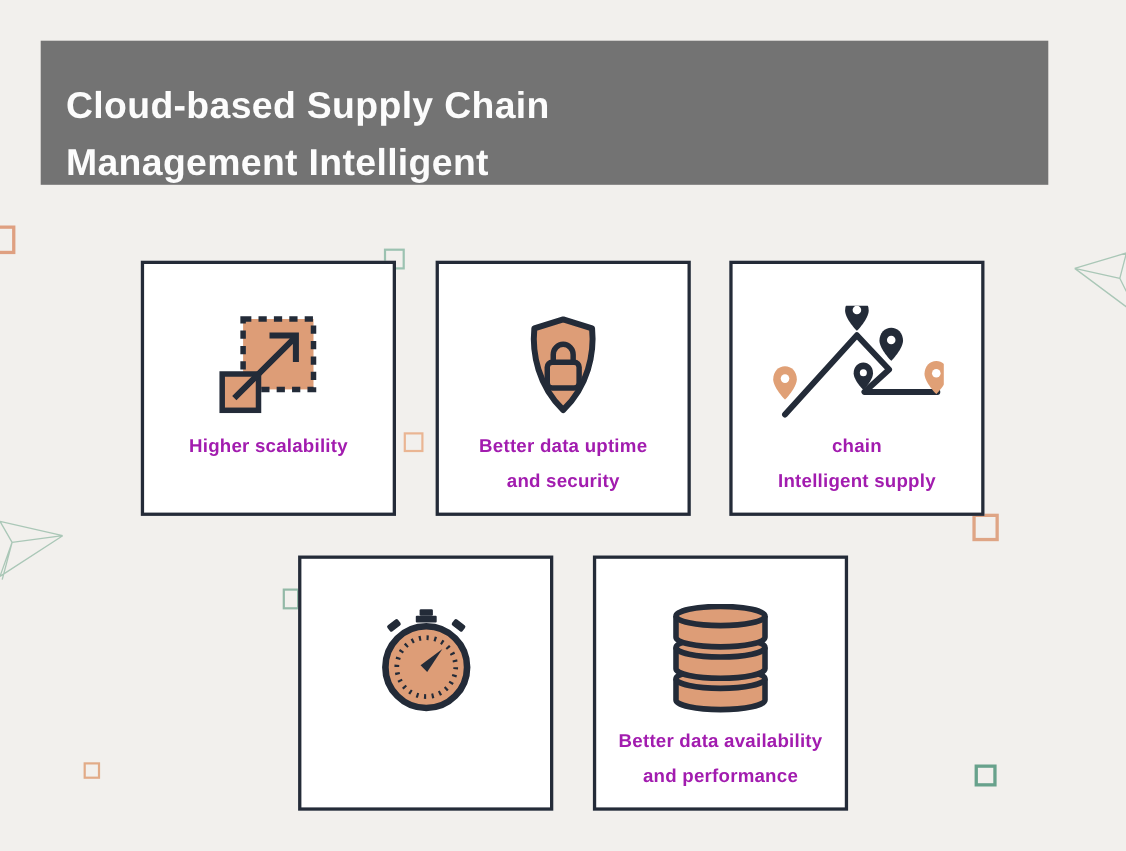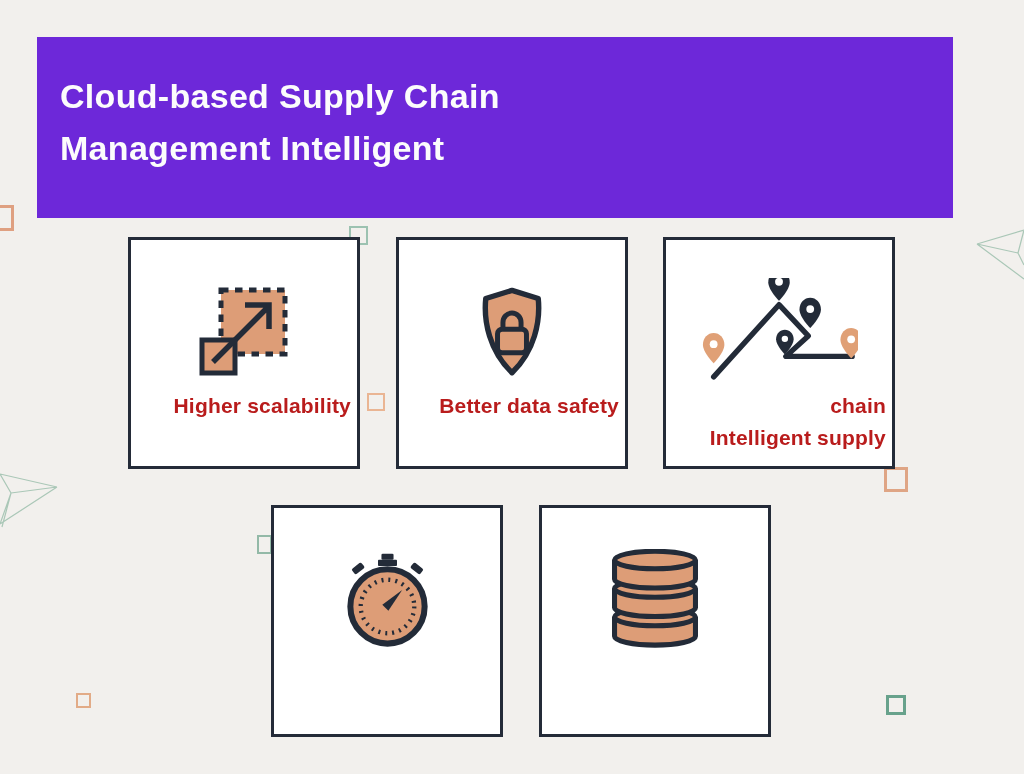--- a/index.html
+++ b/index.html
@@ -15,22 +15,22 @@
   .deco-square { position:absolute; z-index:1; background:transparent; }
   .sq-1 { left:-10px; top:205px; width:24px; height:26px; border:3px solid #dfa081; }
   .sq-2 { left:349px; top:226px; width:19px; height:19px; border:2.5px solid #9cc2b1; }
   .sq-3 { left:367px; top:393px; width:18px; height:18px; border:2px solid #eab593; }
   .sq-4 { left:884px; top:467px; width:24px; height:25px; border:3px solid #dfa585; }
   .sq-5 { left:257px; top:535px; width:15px; height:19px; border:2.5px solid #93b9a7; }
   .sq-6 { left:886px; top:695px; width:20px; height:20px; border:3.5px solid #68a28c; }
   .sq-7 { left:76px; top:693px; width:15px; height:15px; border:2.5px solid #e2ab87; }
   
   .header {
-    position:absolute; left:37px; top:37px; width:916px; height:181px;
-    background:#6d28d9; z-index:2;
+    position:absolute; left:37px; top:37px; width:916px; height:131px;
+    background:#737373; z-index:2;
   }
   .header .title {
     position:absolute; left:23px; top:33px;
     color:#fcfcfc; font-size:34px; font-weight:700; line-height:52px;
     letter-spacing:0.3px;
   }
   
   .card {
     position:absolute; width:232px; height:232px;
     background:#ffffff; border:3px solid #242b38; z-index:2;
@@ -39,22 +39,22 @@
   .card-2 { left:396px; top:237px; }
   .card-3 { left:663px; top:237px; }
   .card-4 { left:271px; top:505px; }
   .card-5 { left:539px; top:505px; }
   .icon-box {
     position:absolute; left:0; right:0; top:36px; height:112px;
     display:flex; align-items:center; justify-content:center;
   }
   .label {
     position:absolute; left:6px; right:6px; top:150px;
-    text-align:right; color:#b91c1c;
-    font-size:21px; font-weight:700; letter-spacing:0.2px; line-height:32px;
+    text-align:center; color:#a21caf;
+    font-size:17px; font-weight:700; letter-spacing:0.2px; line-height:32px;
   }
   
   .fs { fill:#dd9d77; stroke:#232b38; }
   .ln { fill:none;    stroke:#232b38; }
   .dk { fill:#232b38; stroke:none;   }
   .pin-salmon { fill:#e0a076; }
   .hole { fill:#ffffff; }
 </style>
 </head>
 <body>
@@ -97,21 +97,22 @@
 
 <div class="card card-2">
   <div class="icon-box">
     <svg width="76" height="96" viewBox="0 0 84 100">
       <path class="fs" stroke-width="6" stroke-linejoin="round" d="M42,4 L71,13 C73.5,38 67,71 42,95 C17,71 10.5,38 13,13 Z"></path>
       <path class="ln" stroke-width="5.5" d="M32,48 v-8.5 a10,10.5 0 0 1 20,0 v8.5"></path>
       <rect class="ln" stroke-width="5.5" x="26" y="47" width="32" height="26" rx="5"></rect>
     </svg>
   </div>
   <div class="label">
-    <div>Better data safety</div>
+    <div>Better data uptime</div>
+    <div>and security</div>
   </div>
 </div>
 
 <div class="card card-3">
   <div class="icon-box">
     <svg width="158" height="108" viewBox="0 0 162 108">
       <polyline class="ln" stroke-width="5.5" stroke-linecap="round" stroke-linejoin="round" points="14,100 81,26 111,58 88,79 156,79"></polyline>
       <g transform="translate(14,86)">
         <path class="pin-salmon" d="M0,0 C0,0 -11,-11 -11,-19 C-11,-26 -6,-31 0,-31 C6,-31 11,-26 11,-19 C11,-11 0,0 0,0 Z"></path>
         <circle class="hole" cx="0" cy="-19.5" r="4"></circle>
@@ -162,13 +163,17 @@
       <g stroke-width="5.5">
         <path class="fs" d="M6,74 v21 a44,9.5 0 0 0 88,0 v-21"></path>
         <ellipse class="fs" cx="50" cy="74" rx="44" ry="9.5"></ellipse>
         <path class="fs" d="M6,43 v21 a44,9.5 0 0 0 88,0 v-21"></path>
         <ellipse class="fs" cx="50" cy="43" rx="44" ry="9.5"></ellipse>
         <path class="fs" d="M6,12 v21 a44,9.5 0 0 0 88,0 v-21"></path>
         <ellipse class="fs" cx="50" cy="12" rx="44" ry="9.5"></ellipse>
       </g>
     </svg>
   </div>
+  <div class="label">
+    <div>Better data availability</div>
+    <div>and performance</div>
+  </div>
 </div>
 
 </body></html>

